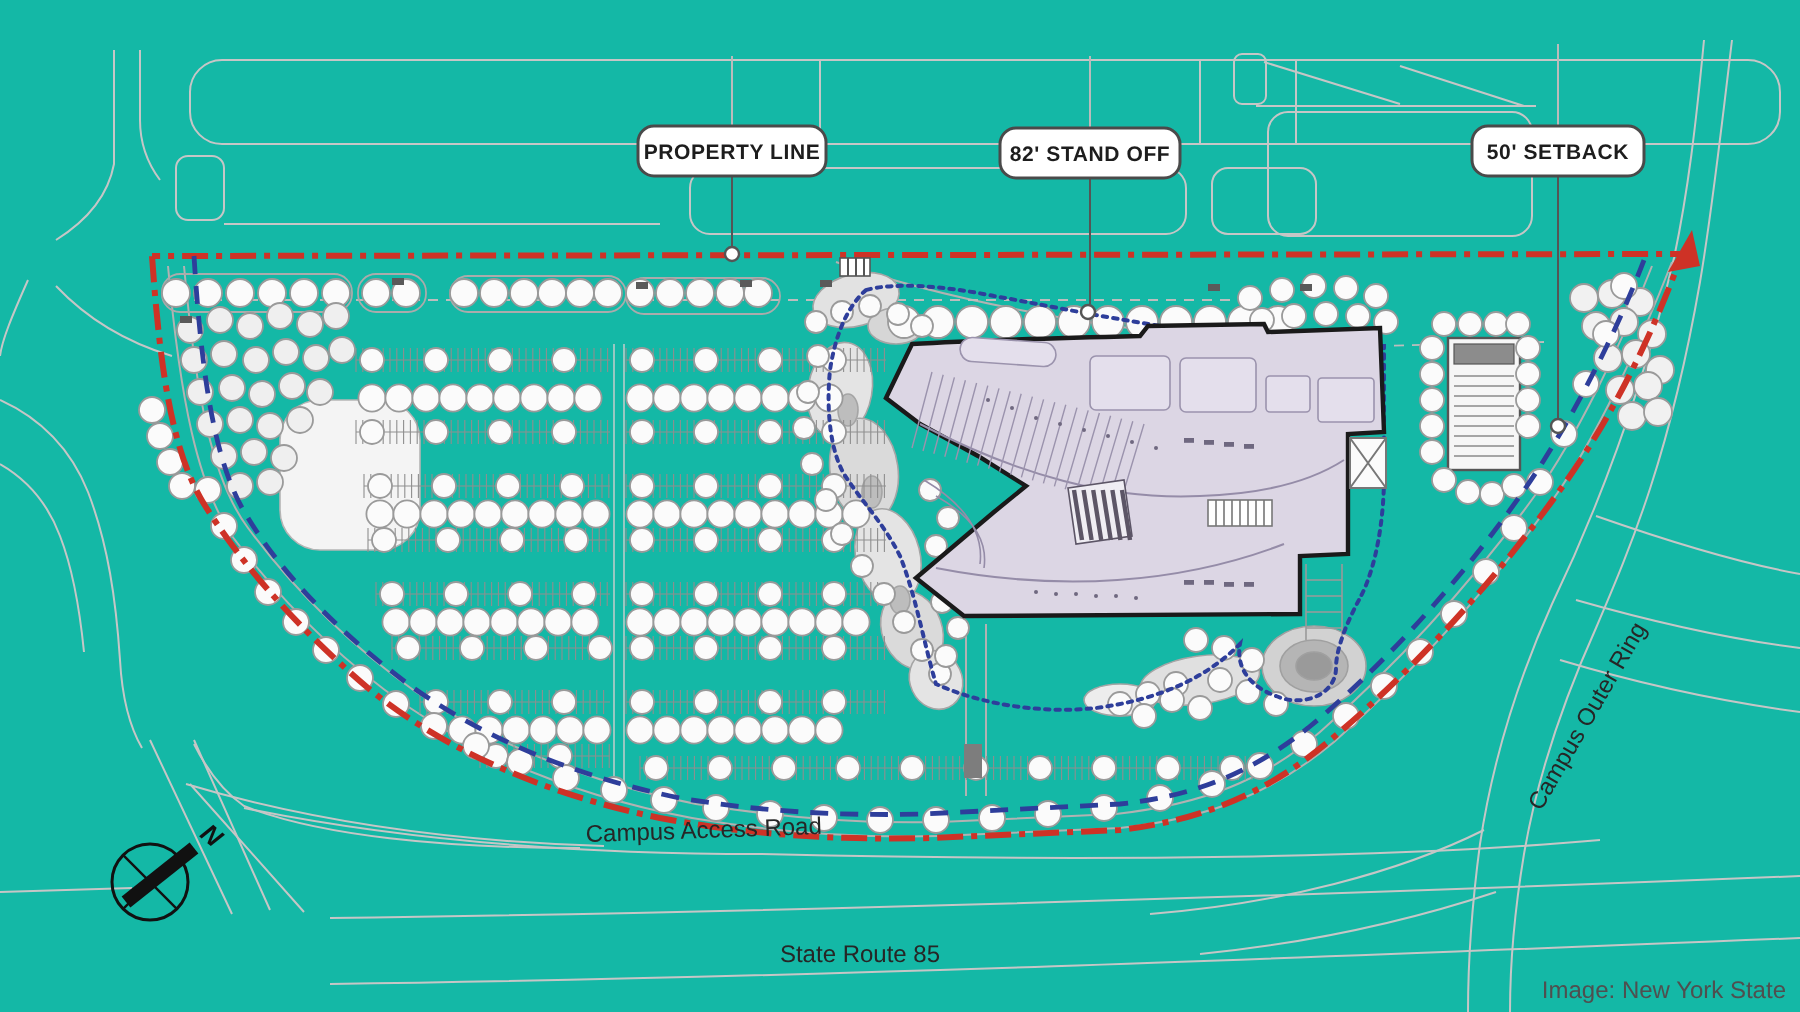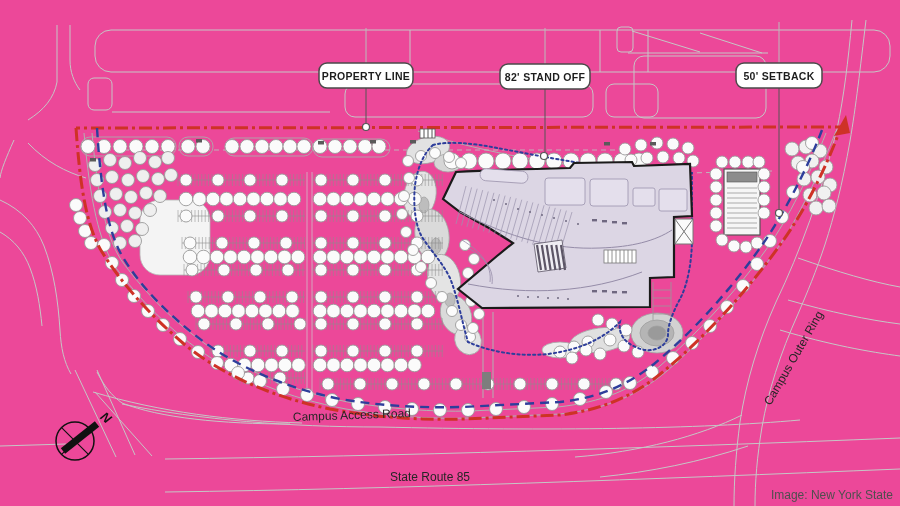--- a/index.html
+++ b/index.html
@@ -1,16 +1,16 @@
 <!DOCTYPE html>
 <html><head>
 <meta charset="utf-8">
 <style>
   html,body{margin:0;padding:0;background:#ffffff;}
-  .stage{position:relative;width:900px;height:506px;background:#ec4899;overflow:hidden;
+  .stage{position:relative;width:900px;height:506px;background:#14b8a6;overflow:hidden;
          font-family:"Liberation Sans", sans-serif;}
   svg{display:block}
   .callout-text{font:bold 10.5px "Liberation Sans", sans-serif;letter-spacing:.3px;fill:#1d1d1d;}
   .road-label{font:12px "Liberation Sans", sans-serif;fill:#262626;}
   .credit{font:12px "Liberation Sans", sans-serif;fill:#4f4f4f;}
   .north{font:italic bold 13px "Liberation Sans", sans-serif;fill:#111;}
 </style>
 </head>
 <body>
 

